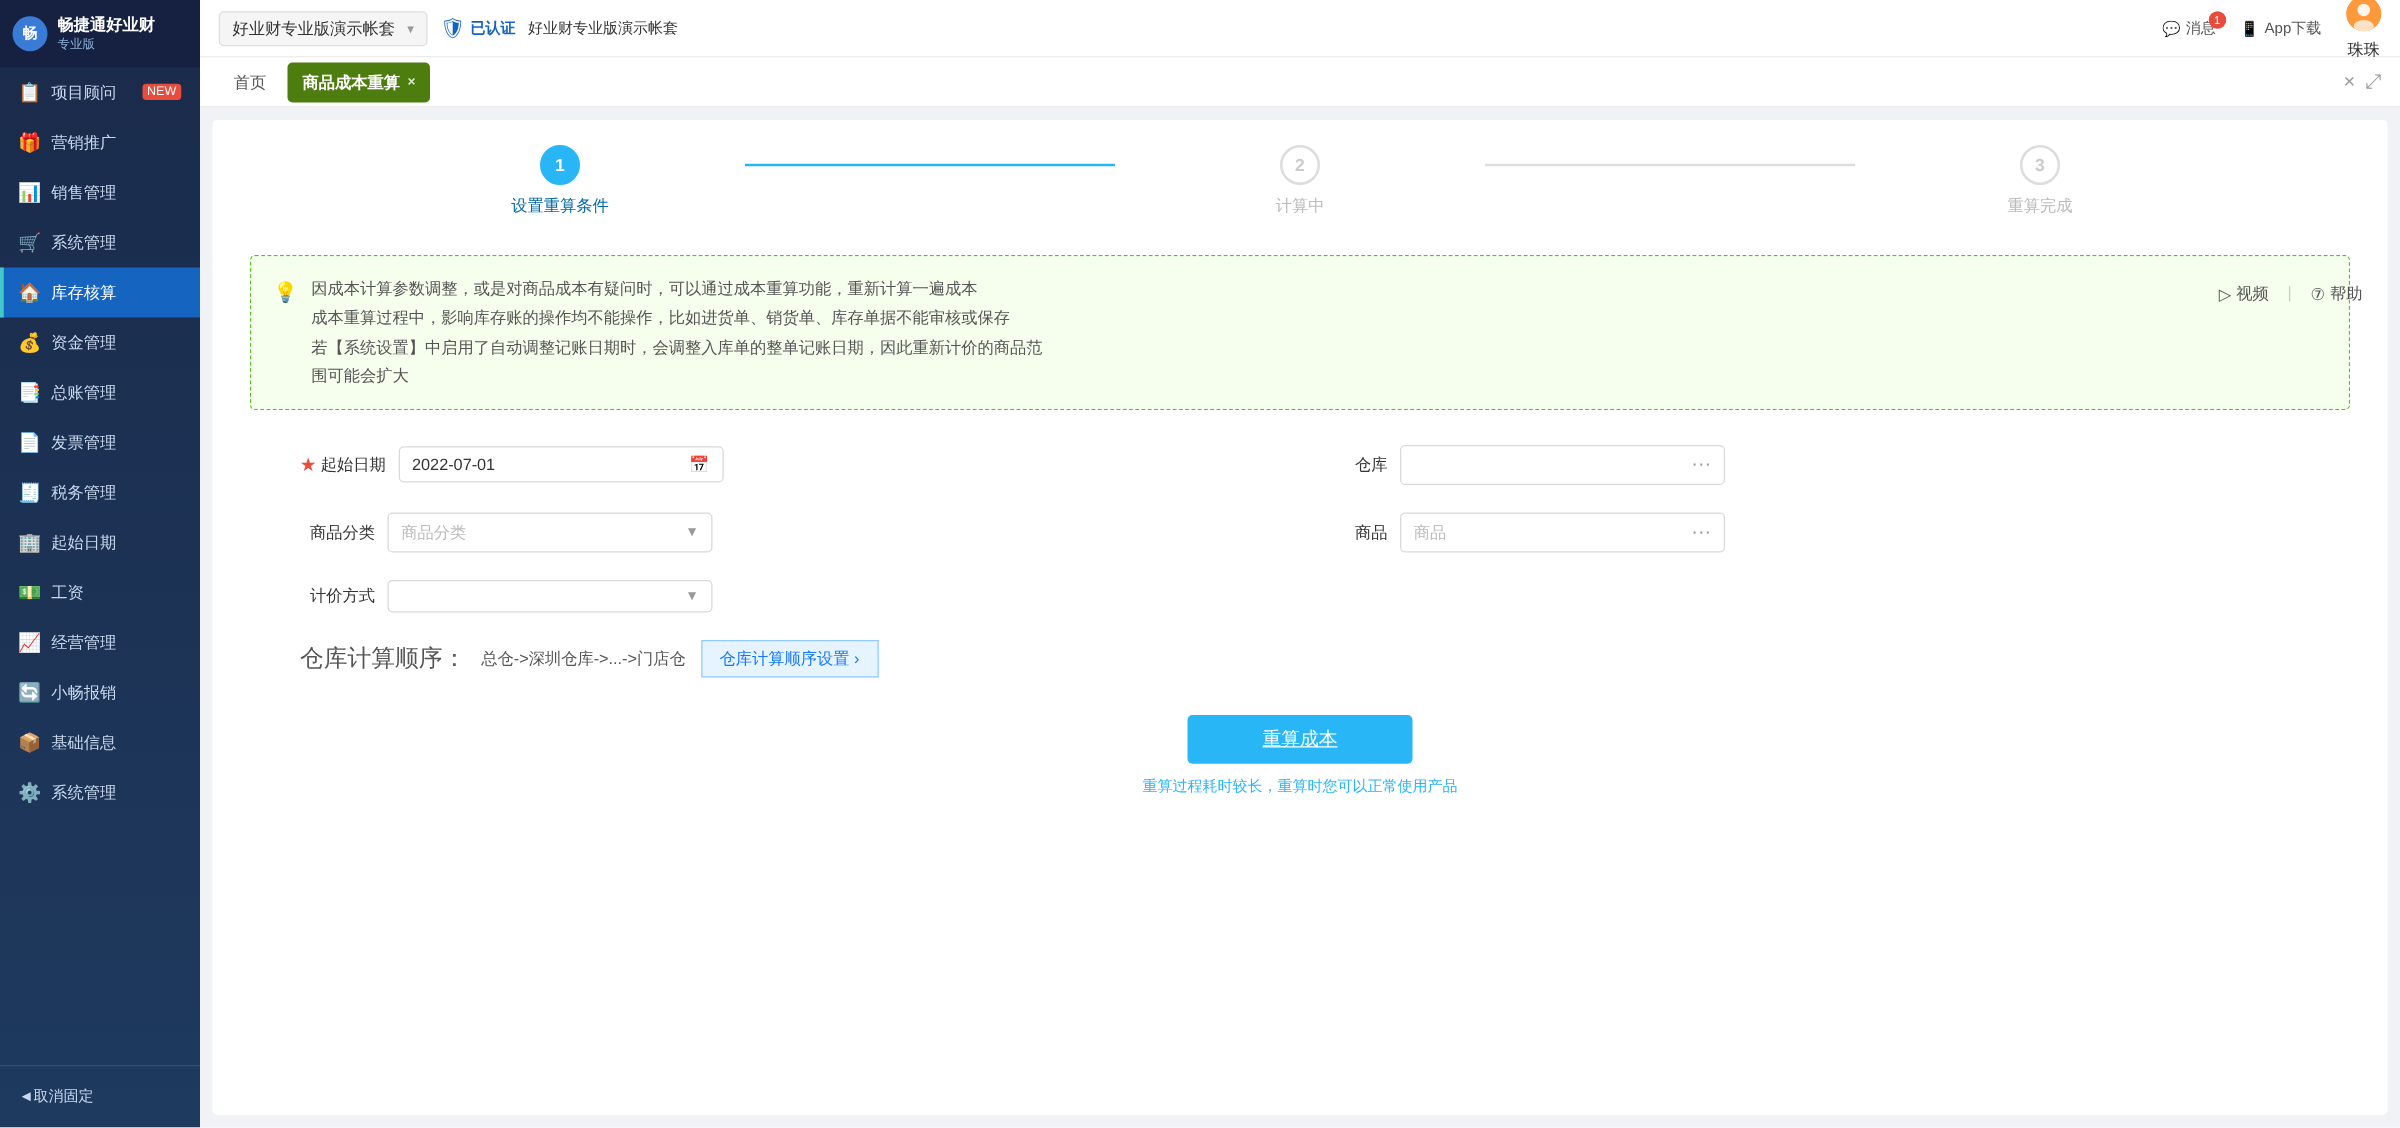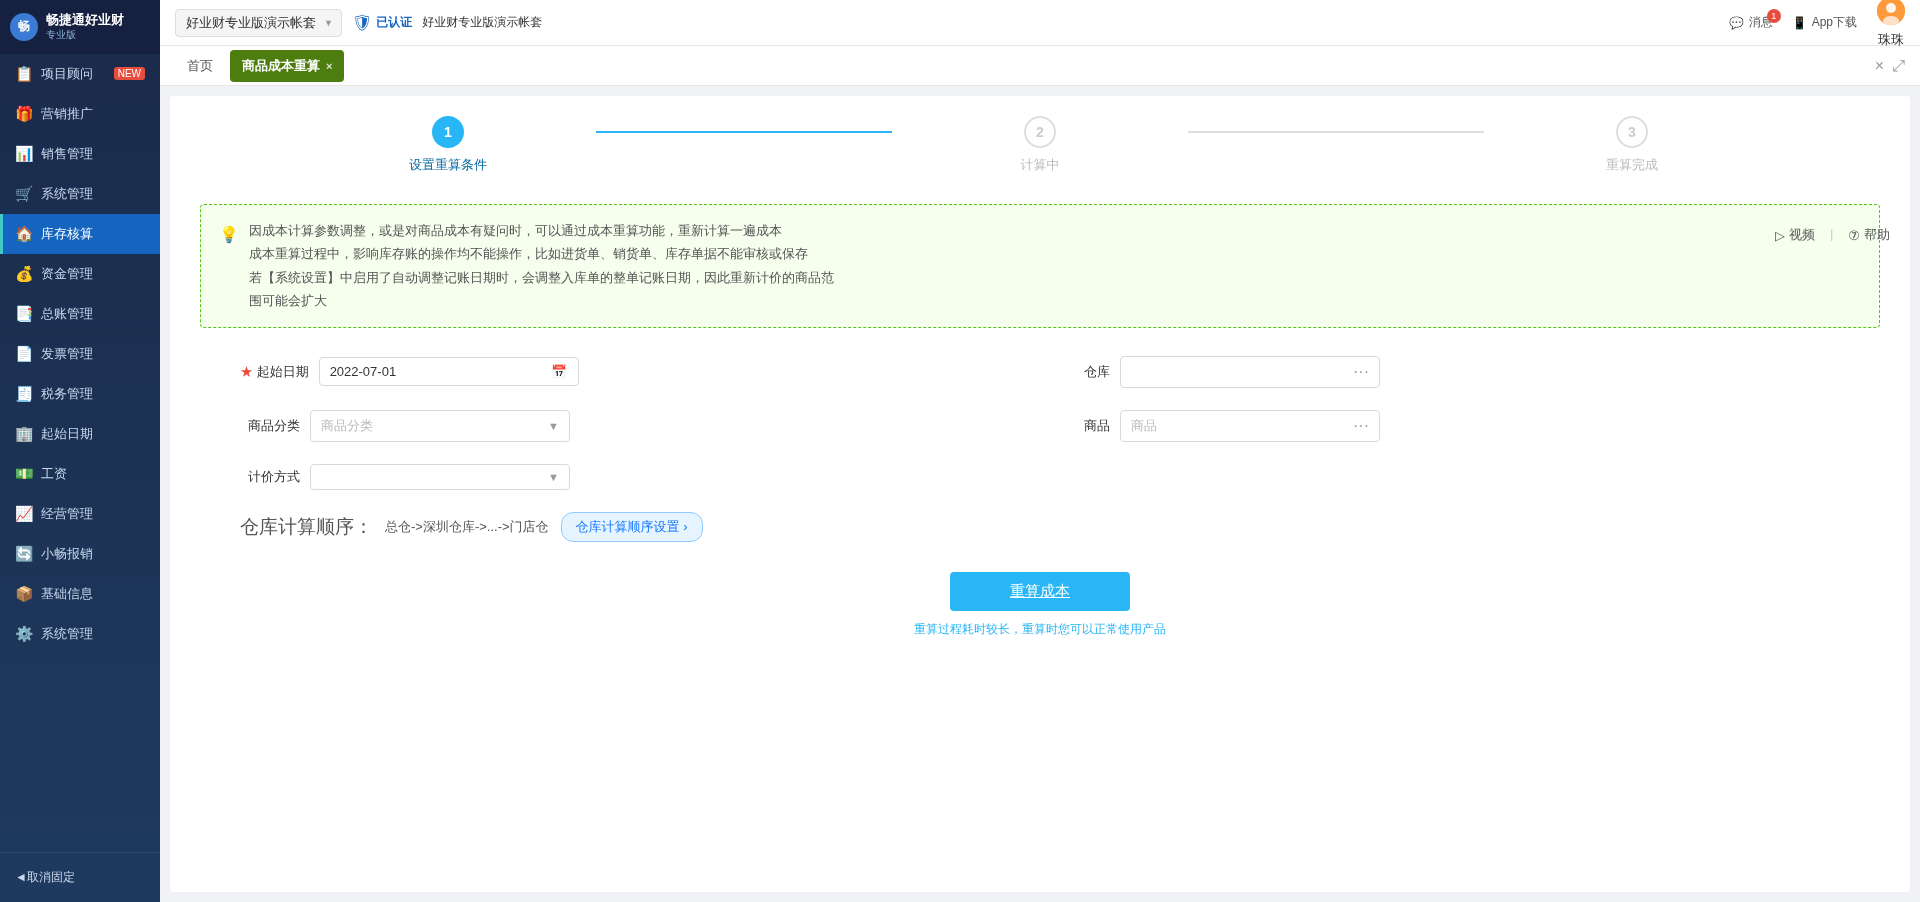--- a/index.html
+++ b/index.html
@@ -310,21 +310,21 @@
       align-items: center;
       margin-bottom: 22px;
       gap: 12px;
     }
     .wh-label { color: #555; font-size: 19px; min-width: 80px; }
     .wh-value { color: #555; font-size: 13px; }
     .wh-btn {
       background: #e6f4ff;
       border: 1px solid #91caff;
       color: #1677ff;
-      border-radius: 12px;
+      border-radius: 0;
       padding: 5px 14px;
       cursor: pointer;
       font-size: 13px;
       display: flex;
       align-items: center;
       gap: 4px;
     }
 
     
     .recalc-section {

